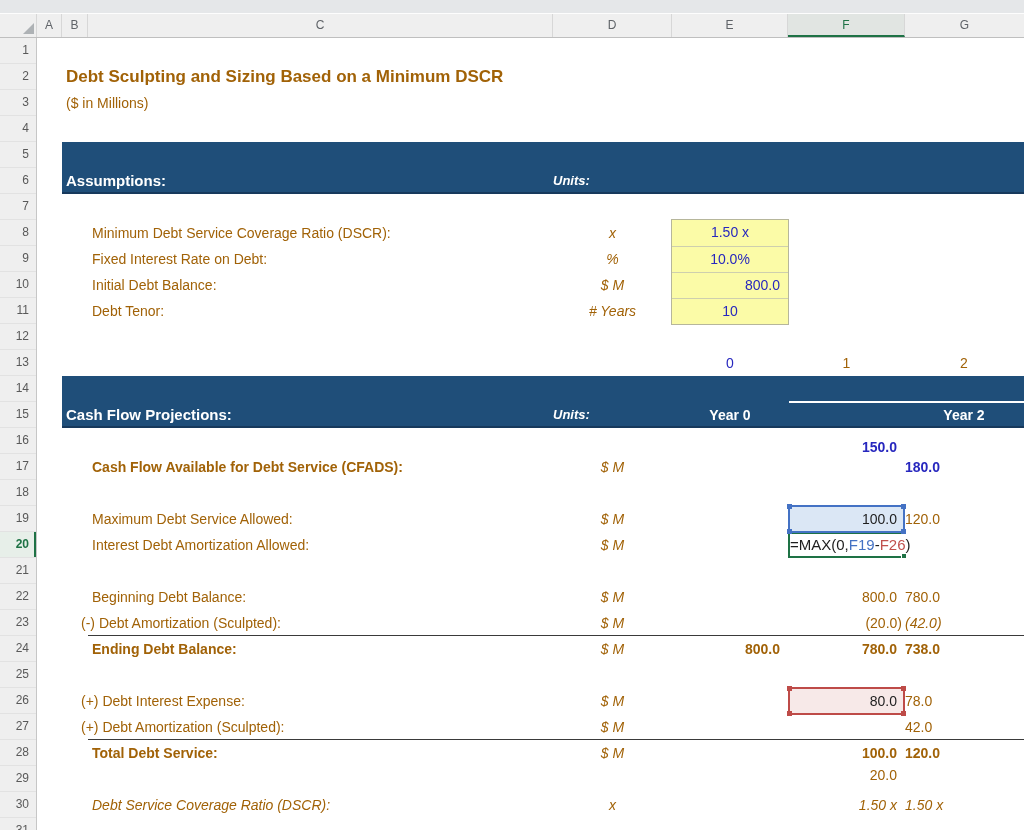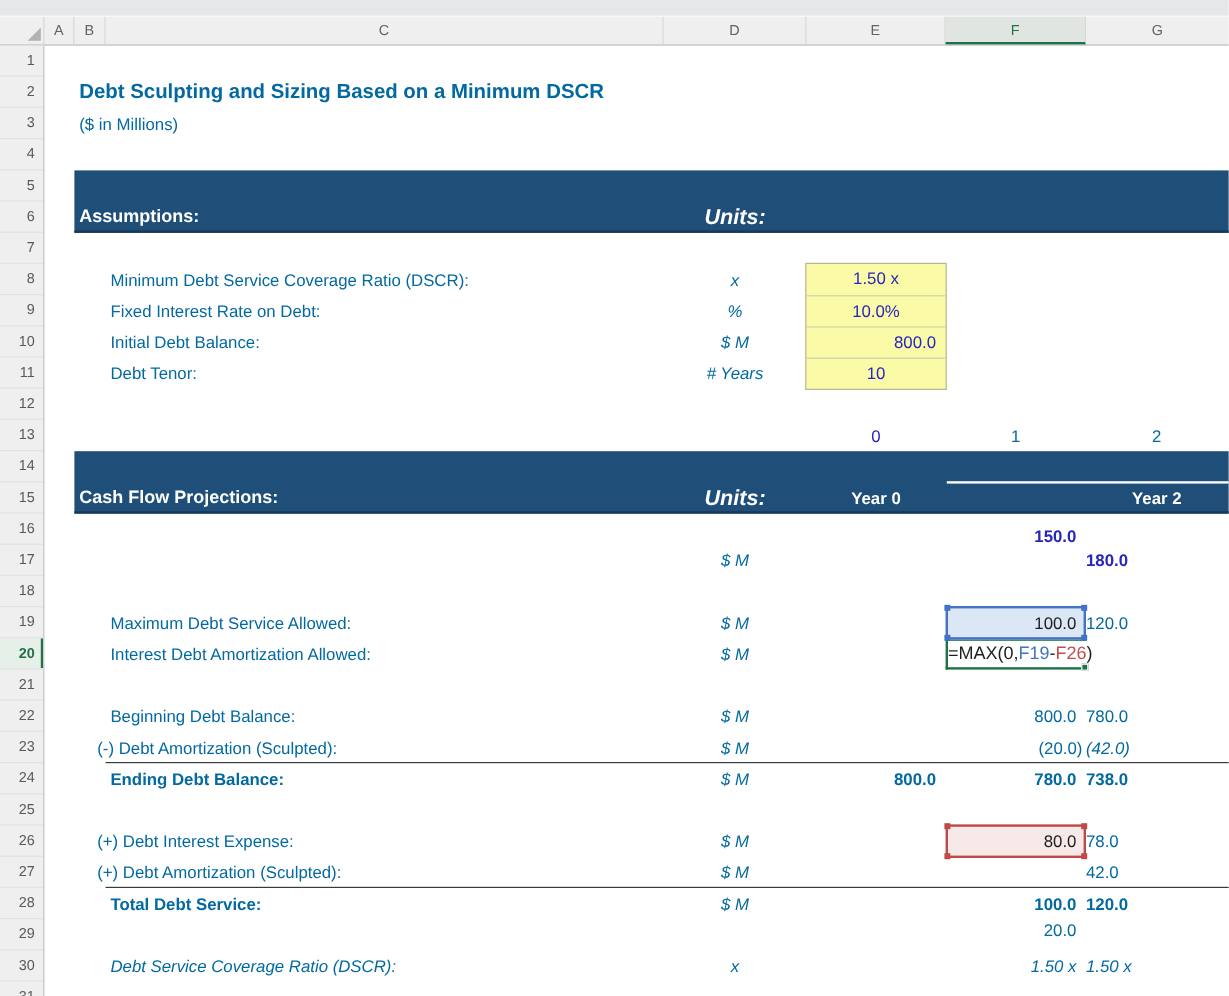--- a/index.html
+++ b/index.html
@@ -24,42 +24,42 @@
 
   .row-headers { position:absolute; left:0; top:38px; width:37px; height:792px;
     background:#efefef; border-right:1px solid #c6c6c6; overflow:hidden; }
   .rh { height:26px; line-height:25px; font-size:12px; color:#595959;
     text-align:right; padding-right:7px; border-bottom:1px solid #e2e2e2; }
   .rh.active { background:#e7efe9; color:#1e7245; font-weight:bold;
     box-shadow: inset -2px 0 0 #1e7245; }
 
   
   .cell { position:absolute; height:26px; line-height:26px; font-size:14px;
-    color:#0369a1; white-space:nowrap; }
+    color:#a16207; white-space:nowrap; }
   .lbl   { left:92px; }
   .lbl2  { left:81px; }
   .hdrB  { left:66px; }
   .unitD { left:553px; width:119px; text-align:center; font-style:italic; }
   .vE { left:672px; width:116px; text-align:right; padding-right:8px; }
   .vF { left:788px; width:117px; text-align:right; padding-right:8px; }
   .vG { left:905px; width:118px; text-align:left; padding-right:8px; }
   .cE { left:672px; width:116px; text-align:center; }
   .cF { left:788px; width:117px; text-align:center; }
   .cG { left:905px; width:118px; text-align:center; }
   .bold { font-weight:bold; }
   .ital { font-style:italic; }
   .blue { color:#2727be; }
   .paren { padding-right:3px; }
 
   
   .band { position:absolute; left:62px; width:962px; height:52px;
     background:#1f4e79; border-bottom:2px solid #17395c; }
   .band-txt { position:absolute; color:#ffffff; height:26px; line-height:26px;
     font-size:15px; font-weight:bold; white-space:nowrap; }
-  .band-units { font-style:italic; font-size:18px; left:553px; width:119px; text-align:center; }
+  .band-units { font-style:italic; font-size:13px; left:553px; width:119px; }
   .yearhdr { font-size:14px; }
   .forecast-line { position:absolute; left:789px; top:401px; width:235px; height:2px;
     background:#ffffff; z-index:2; }
 
   
   .yellow-block { position:absolute; left:671px; top:219px; width:118px; height:106px;
     background:#fbfba7; border:1px solid #b6b69b; z-index:1; }
   .ycell { height:26px; line-height:25px; font-size:14px; color:#2727be;
     text-align:center; border-top:1px solid #cecfae; }
   .ycell:first-child { border-top:none; }
@@ -170,20 +170,21 @@
   <div class="cell cG" style="top:350px;">2</div>
 
   <div class="band" style="top:376px;"></div>
   <div class="forecast-line"></div>
   <div class="cell band-txt" style="left:66px; top:402px;">Cash Flow Projections:</div>
   <div class="cell band-txt band-units" style="top:402px;">Units:</div>
   <div class="cell band-txt yearhdr cE" style="top:402px;">Year 0</div>
   <div class="cell band-txt yearhdr cF" style="top:402px;margin-top:30px;">Year 1</div>
   <div class="cell band-txt yearhdr cG" style="top:402px;">Year 2</div>
 
+  <div class="cell lbl bold" style="top:454px;">Cash Flow Available for Debt Service (CFADS):</div>
   <div class="cell unitD" style="top:454px;">$ M</div>
   <div class="cell vF bold blue" style="top:434px;">150.0</div>
   <div class="cell vG bold blue" style="top:454px;">180.0</div>
 
   <div class="cell lbl" style="top:506px;">Maximum Debt Service Allowed:</div>
   <div class="cell unitD" style="top:506px;">$ M</div>
   <div class="cell vG" style="top:506px;">120.0</div>
   <div class="cell lbl" style="top:532px;">Interest Debt Amortization Allowed:</div>
   <div class="cell unitD" style="top:532px;">$ M</div>
 

